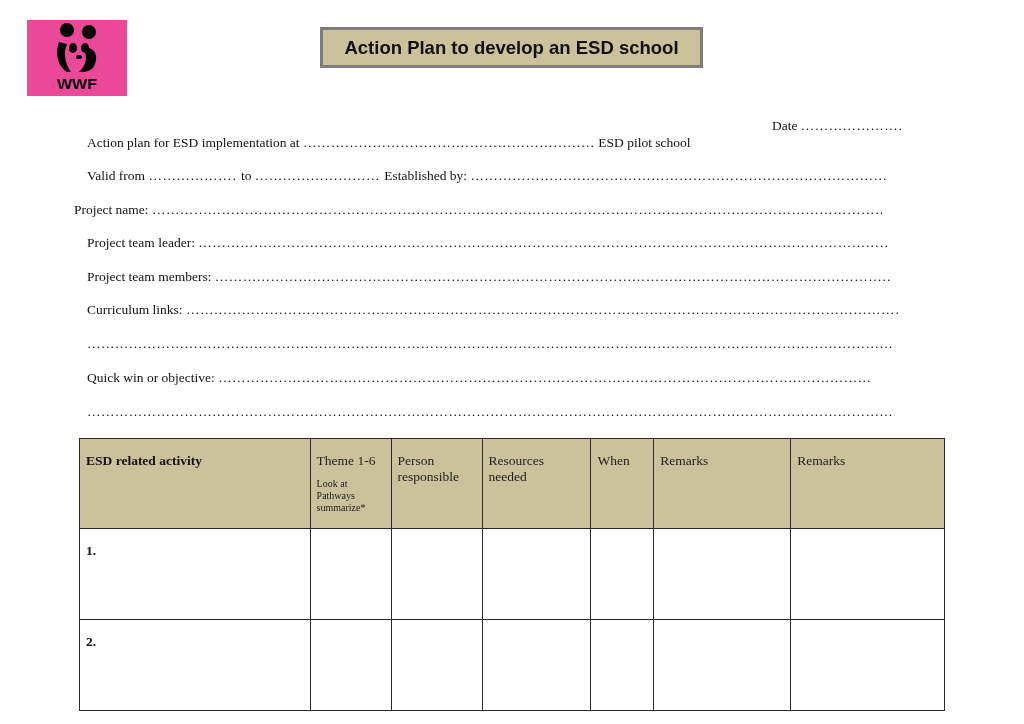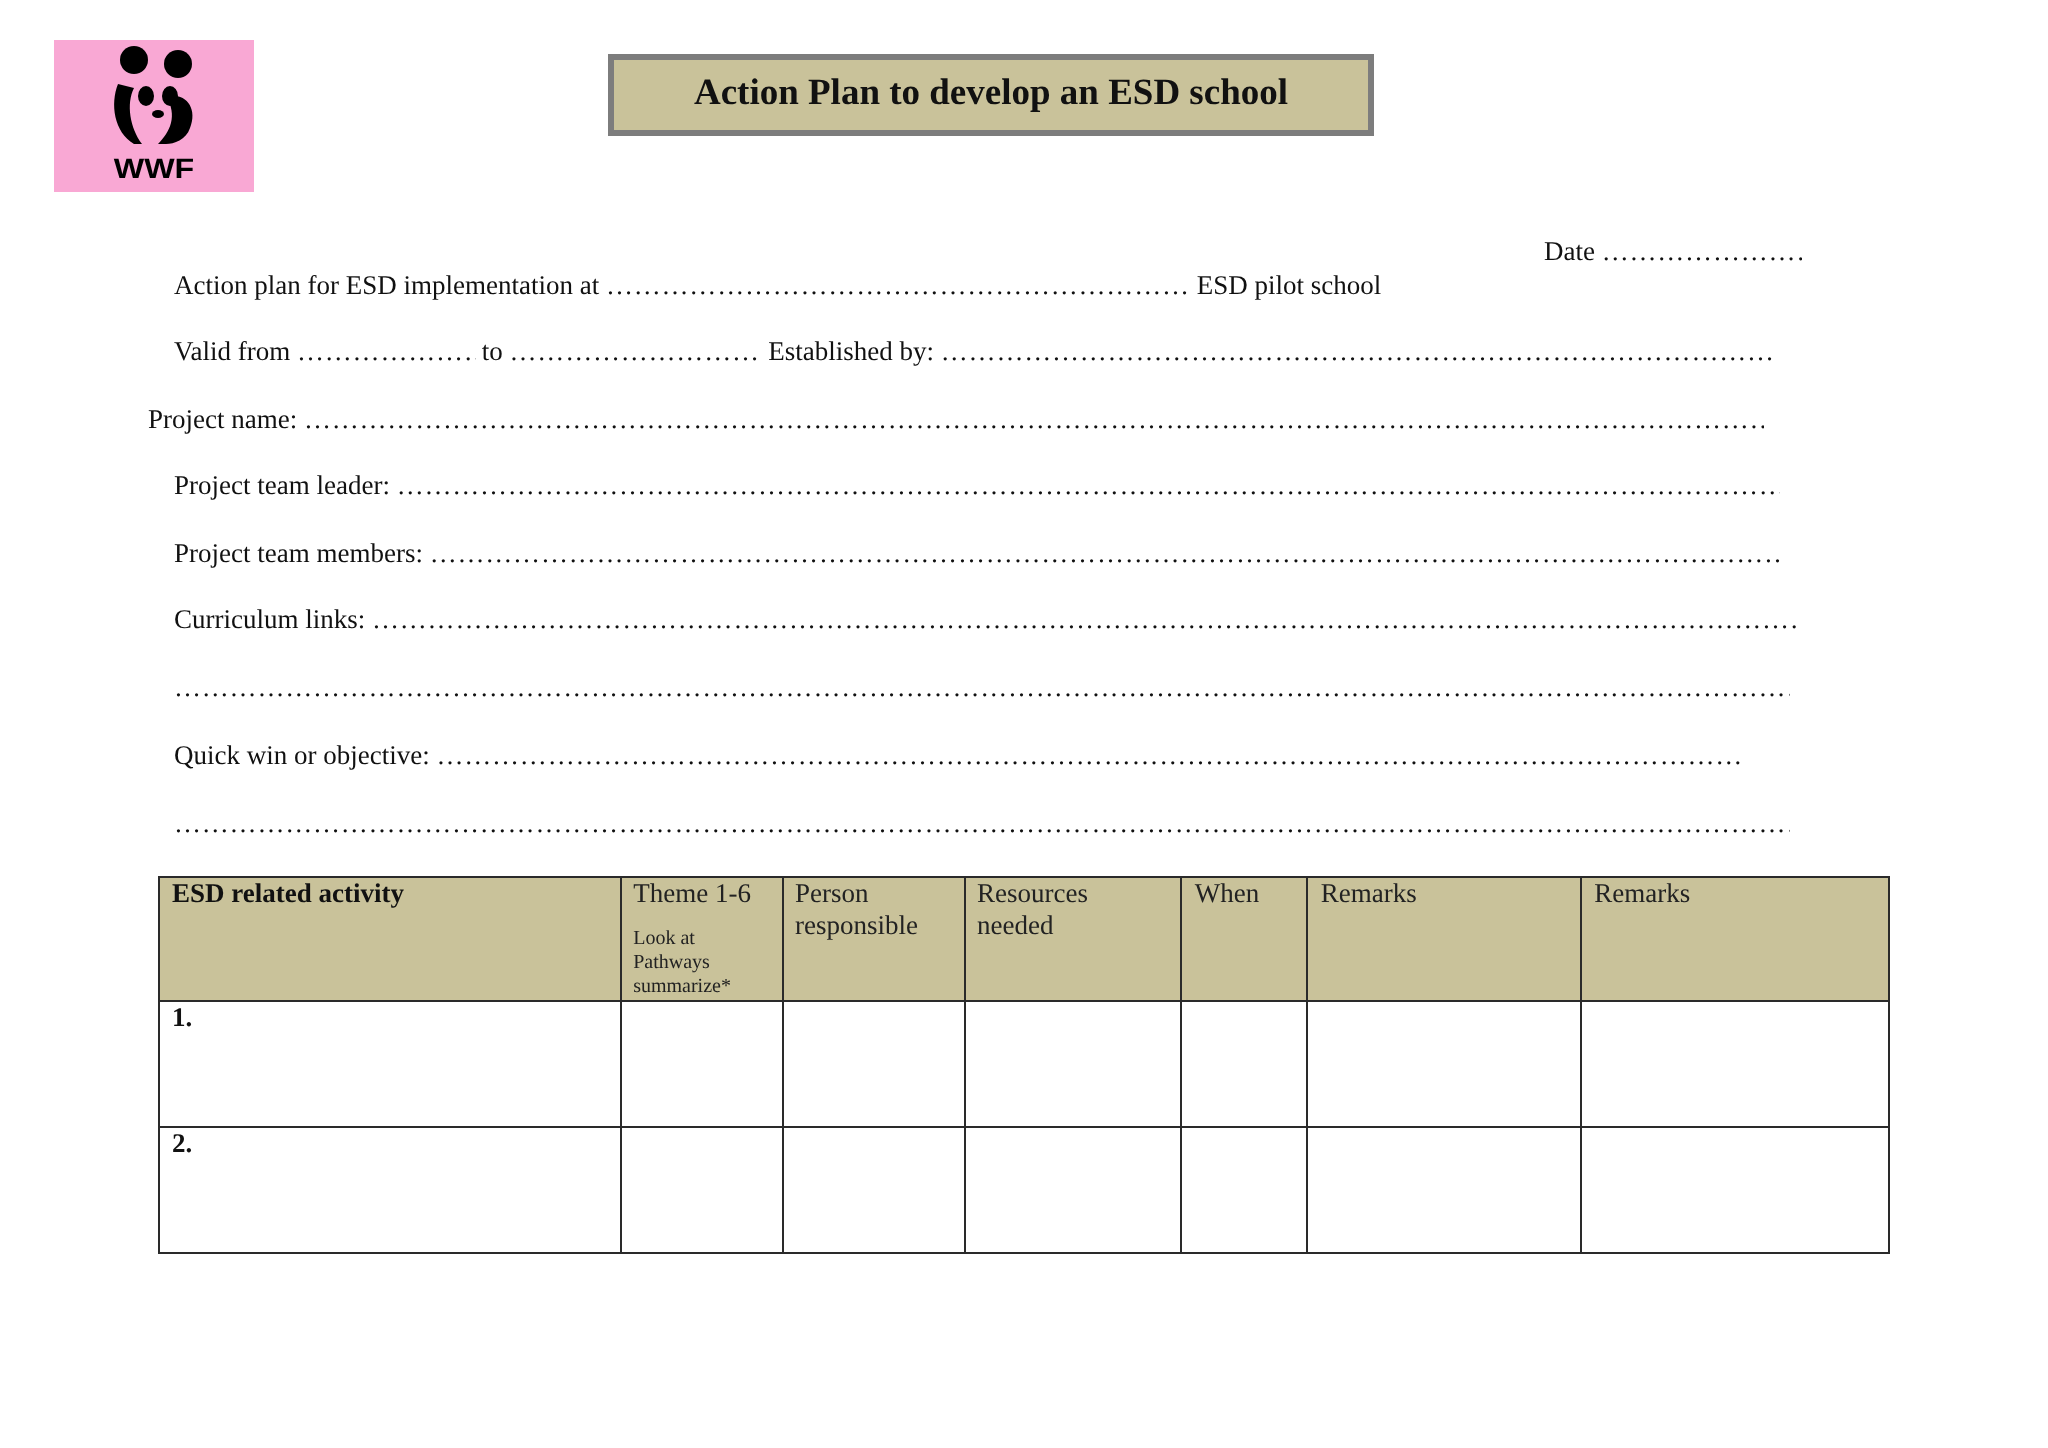--- a/index.html
+++ b/index.html
@@ -14,49 +14,49 @@
       overflow: hidden;
       font-family: "Liberation Serif", "DejaVu Serif", serif;
       color: #111;
     }
     .logo {
       position: absolute;
       left: 27px;
       top: 20px;
       width: 100px;
       height: 76px;
-      background: #f9a8d4;
+      background: #ec4899;
     }
     .logo svg { position: absolute; left: 22px; top: 2px; }
     .logo-text {
       position: absolute;
       left: 0;
       right: 0;
       top: 56px;
       text-align: center;
       font-family: "Liberation Sans", "DejaVu Sans", sans-serif;
       font-weight: 900;
       font-size: 14px;
       letter-spacing: 0px;
       color: #000;
       transform: scaleX(1.15);
     }
     .title-box {
       position: absolute;
-      left: 304px;
+      left: 320px;
       top: 27px;
       width: 383px;
       height: 41px;
       background: #c9c29a;
       border: 3px solid #7d7d7d;
       box-sizing: border-box;
       display: flex;
       align-items: center;
       justify-content: center;
-      font-family: Liberation Serif, serif;
+      font-family: Liberation Sans, sans-serif;
       font-weight: bold;
       font-size: 18.5px;
       color: #111;
     }
     .line {
       position: absolute;
       font-size: 13.5px;
       white-space: nowrap;
       line-height: 16px;
       margin-top: 31px;
@@ -76,21 +76,21 @@
       left: 79px;
       top: 438px;
       width: 866px;
       border-collapse: collapse;
       font-size: 13.5px;
     }
     table.plan th, table.plan td {
       border: 1.5px solid #2a2a2a;
       vertical-align: top;
       text-align: left;
-      padding: 0 6px;
+      padding: 14px 6px;
     }
     table.plan th {
       background: #c9c29a;
       font-weight: normal;
       height: 51px;
       color: #222;
       line-height: 16px;
     }
     table.plan th.bold { font-weight: bold; color: #111; }
     .theme-sub {

